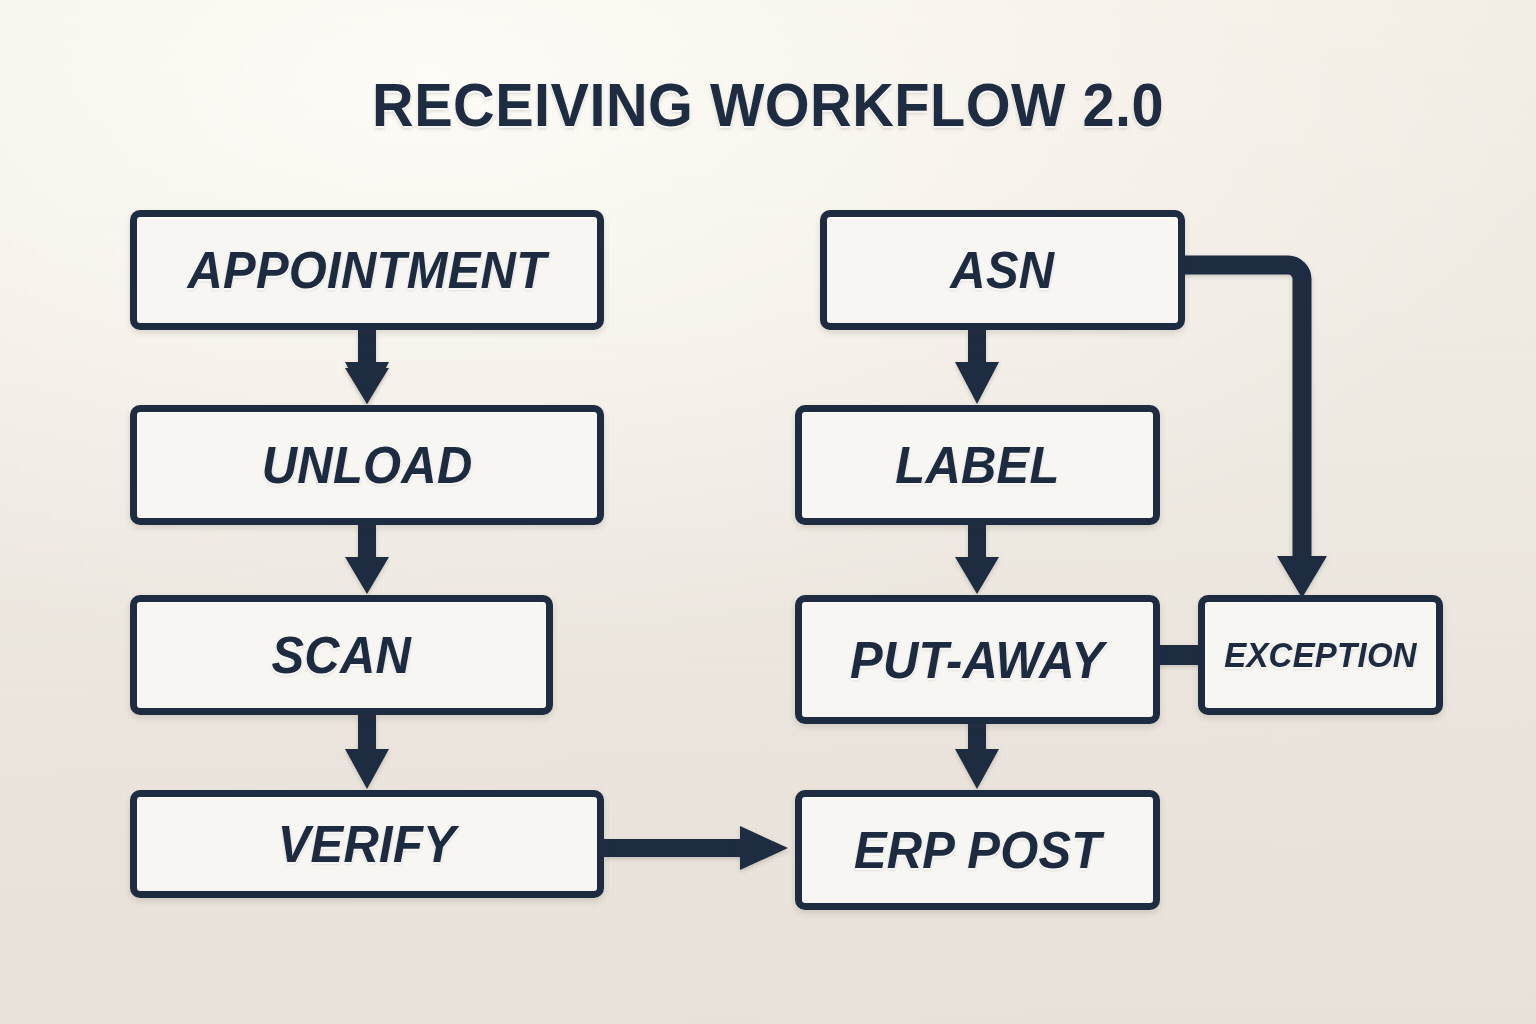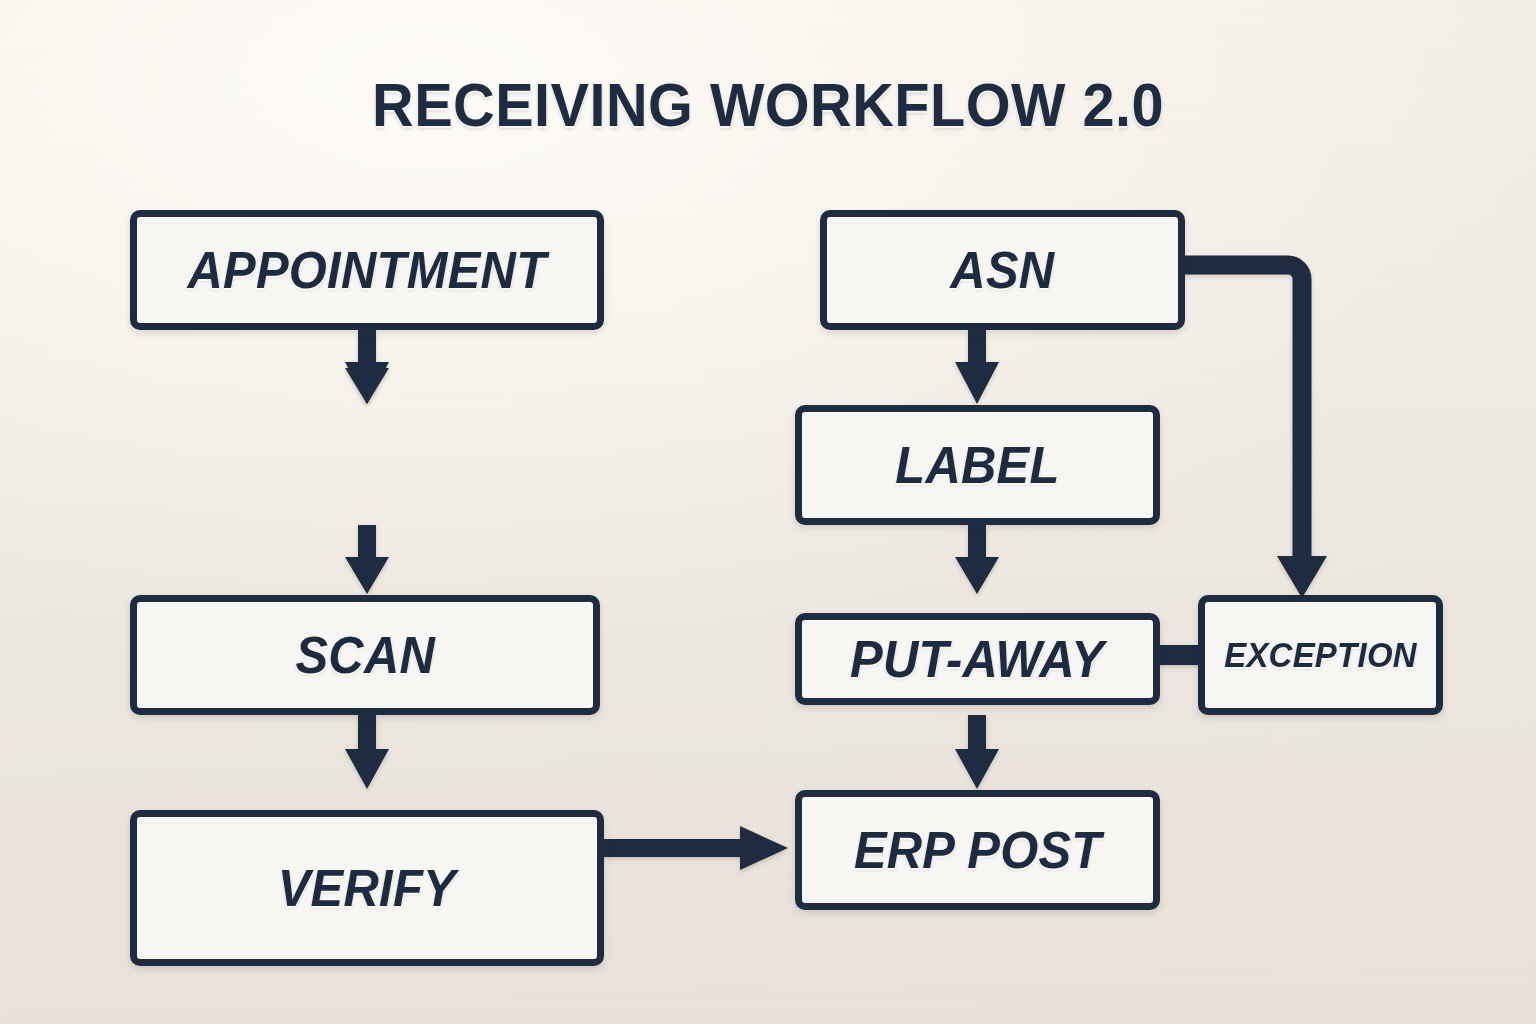--- a/index.html
+++ b/index.html
@@ -142,38 +142,41 @@
     <g>
       <path d="M 1156 265 L 1288 265 A 14 14 0 0 1 1302 279 L 1302 566" fill="none" stroke="#1e2c42" stroke-width="19" stroke-linecap="butt"></path>
       <polygon points="1277,556 1327,556 1302,598" fill="#1e2c42"></polygon>
     </g>
   </svg>
 
   <div class="node big" style="left:130px; top:210px; width:474px; height:120px;">
     <span class="lbl">APPOINTMENT</span>
   </div>
 
+  <div class="node big" style="left:130px; top:405px; width:474px; height:120px;">
+    <span class="lbl">UNLOAD</span>
+  </div>
 
-  <div class="node big" style="left:130px; top:595px; width:470px; height:120px;">
+  <div class="node big" style="left:130px; top:595px; width:423px; height:120px;">
     <span class="lbl">SCAN</span>
   </div>
 
-  <div class="node big" style="left:130px; top:790px; width:474px; height:156px;margin-top:20px;">
+  <div class="node big" style="left:130px; top:790px; width:474px; height:108px;">
     <span class="lbl">VERIFY</span>
   </div>
 
   <div class="node big" style="left:820px; top:210px; width:365px; height:120px;">
     <span class="lbl">ASN</span>
   </div>
 
   <div class="node big" style="left:795px; top:405px; width:365px; height:120px;text-align:center;">
     <span class="lbl">LABEL</span>
   </div>
 
-  <div class="node big" style="left:795px; top:613px; width:365px; height:92px;">
+  <div class="node big" style="left:795px; top:595px; width:365px; height:129px;">
     <span class="lbl">PUT-AWAY</span>
   </div>
 
   <div class="node small" style="left:1198px; top:595px; width:245px; height:120px;">
     <span class="lbl">EXCEPTION</span>
   </div>
 
   <div class="node big" style="left:795px; top:790px; width:365px; height:120px;">
     <span class="lbl">ERP POST</span>
   </div>

